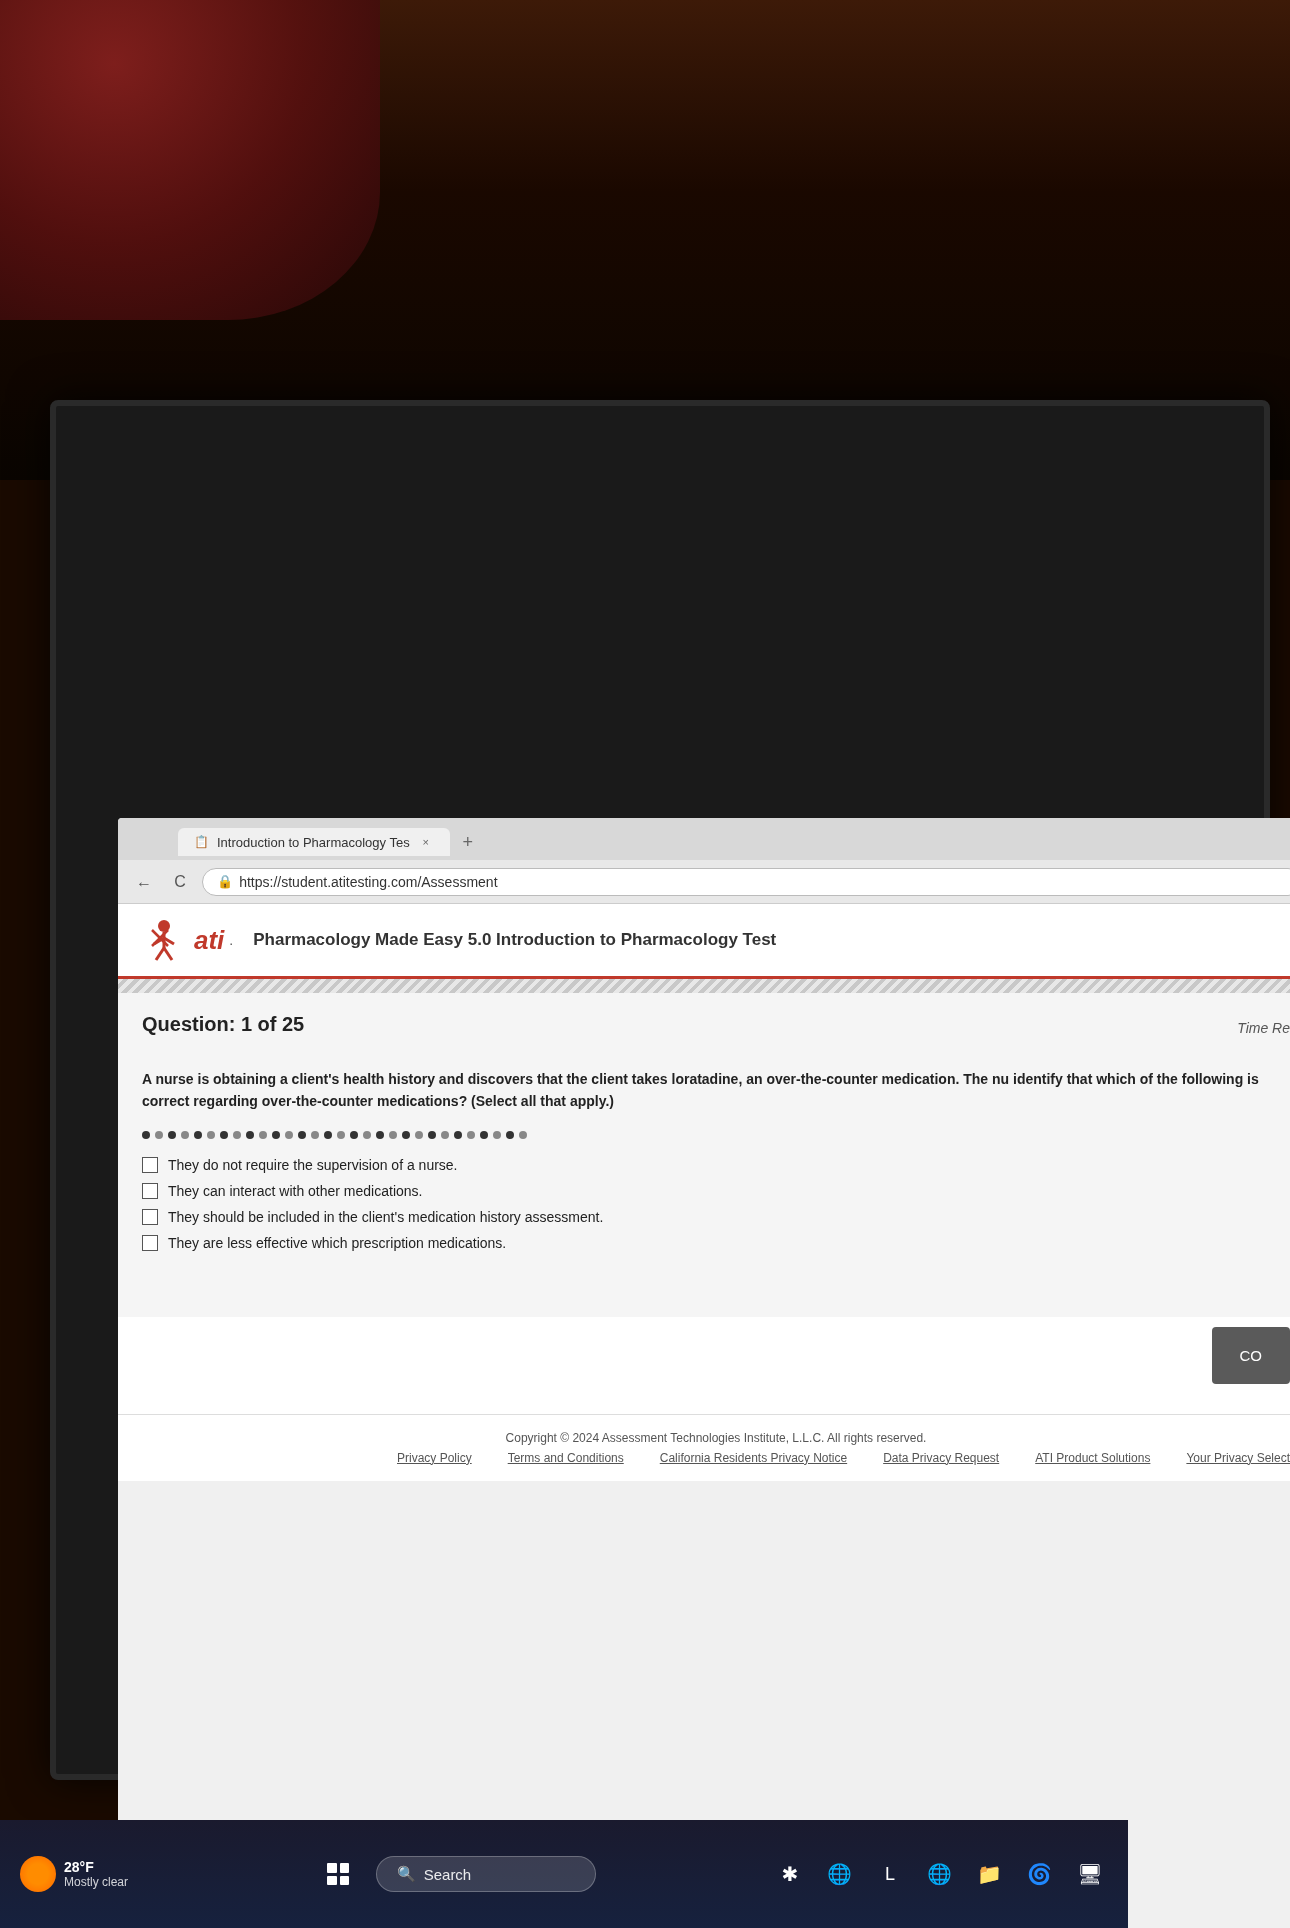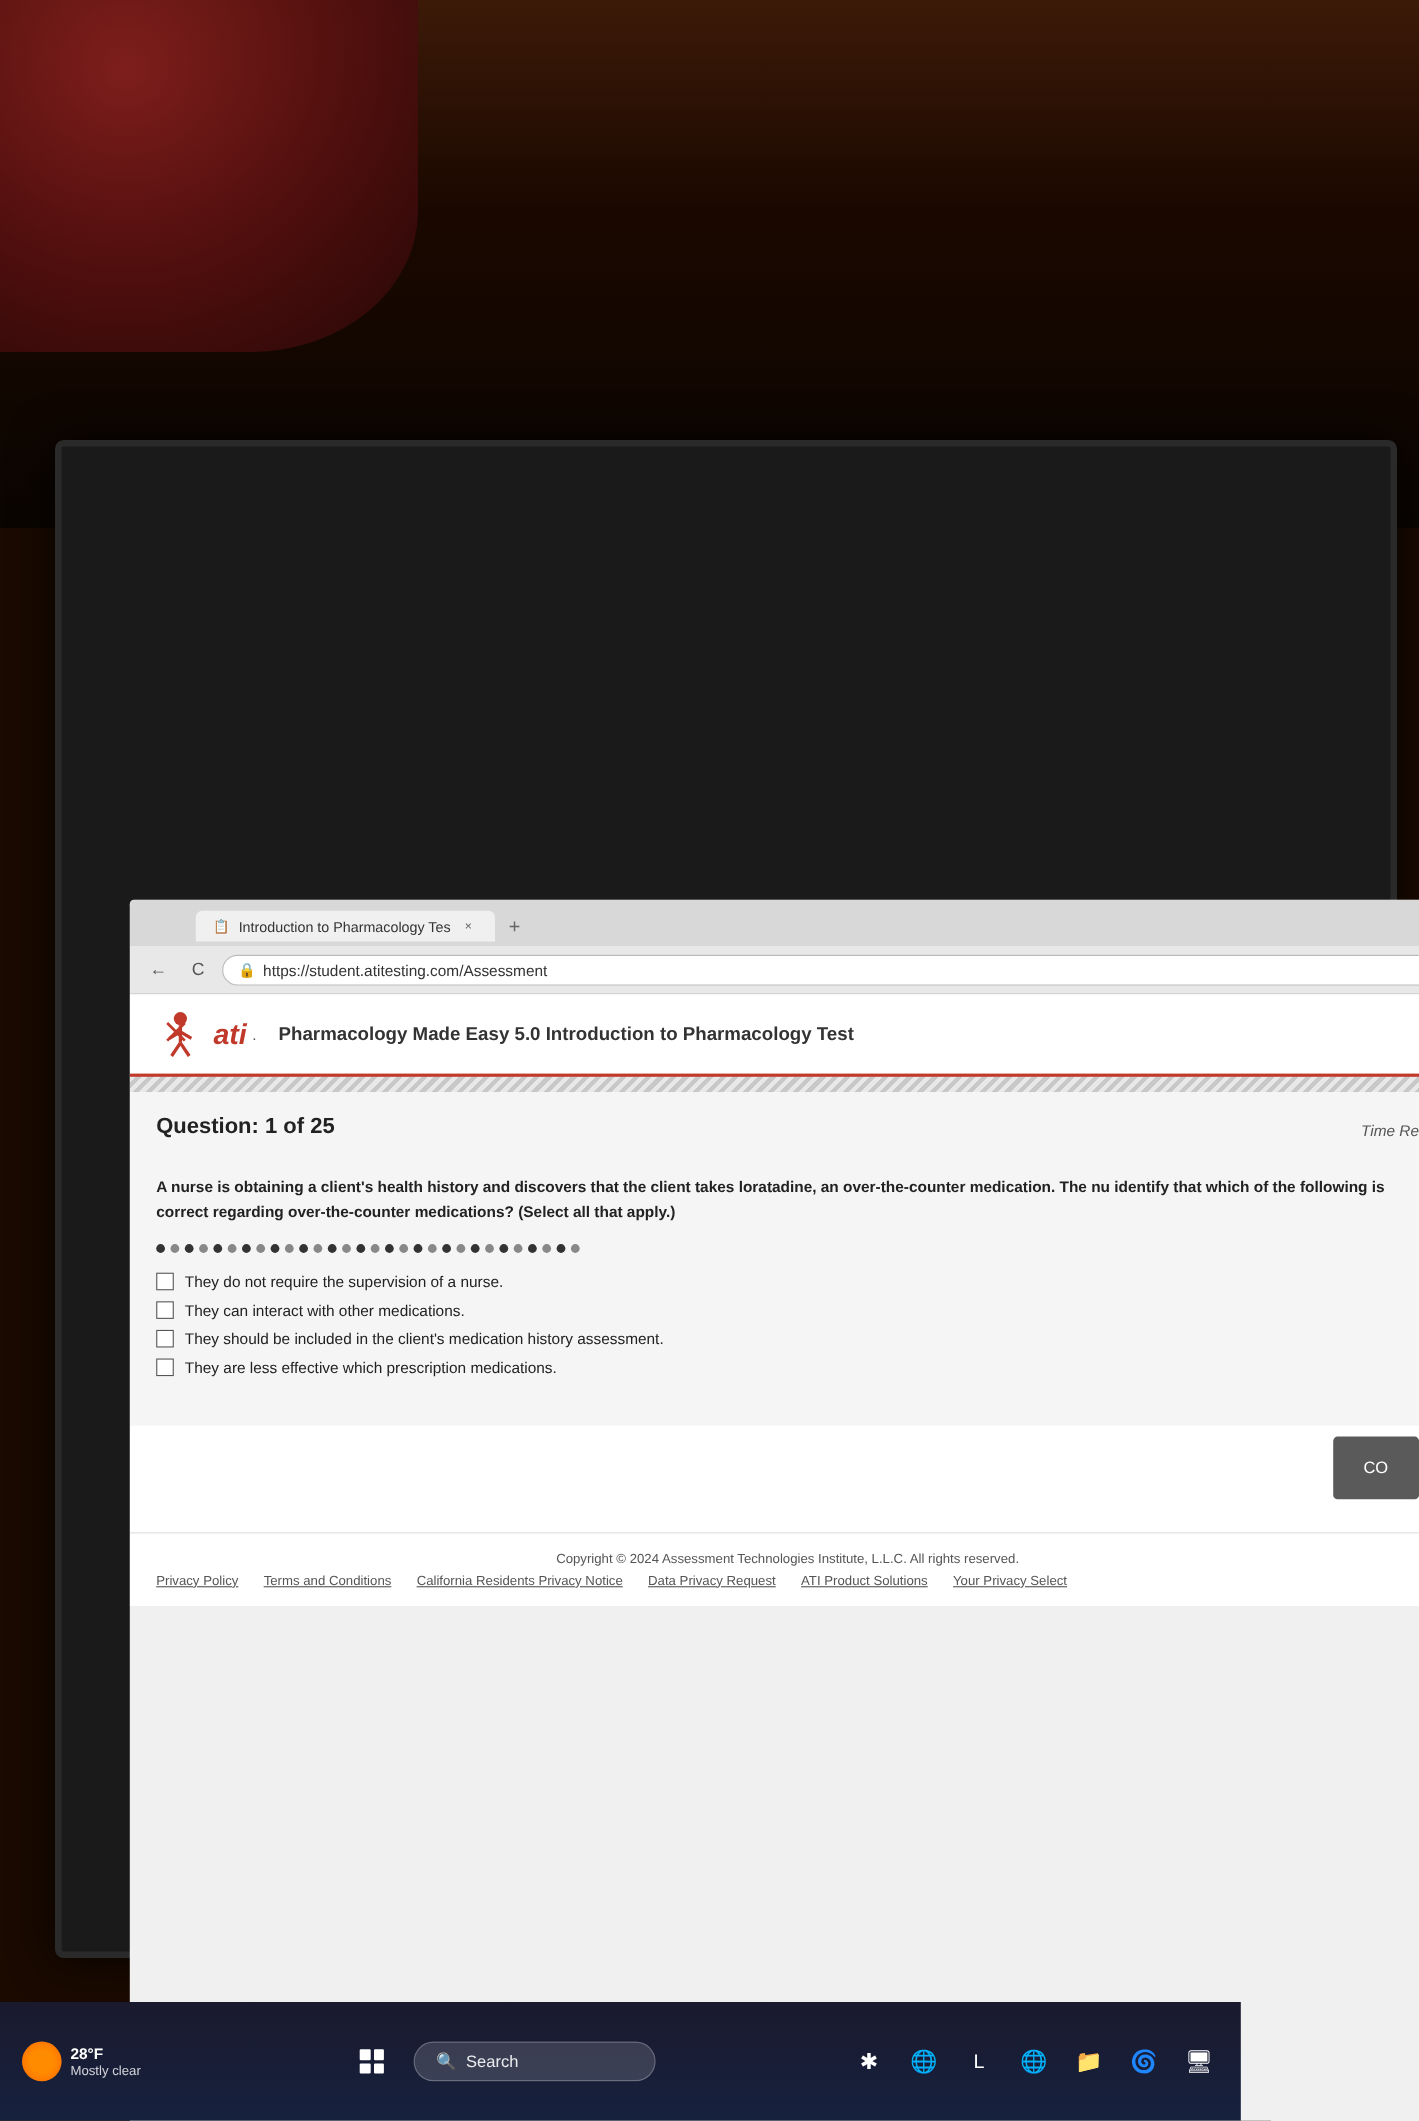--- a/index.html
+++ b/index.html
@@ -259,21 +259,21 @@
       flex-shrink: 0;
     }
 
     .dot-sep-item.dark { background: #333; }
 
     
     .answer-choices {
       display: flex;
       flex-direction: column;
       gap: 10px;
-      margin-bottom: 25px;
+      margin-bottom: 46px;
     }
 
     .answer-choice {
       display: flex;
       align-items: center;
       gap: 10px;
       font-size: 14px;
       color: #222;
       cursor: pointer;
     }
@@ -308,22 +308,22 @@
       background: #fff;
       padding: 16px 24px;
       text-align: center;
       font-size: 12px;
       color: #555;
       border-top: 1px solid #ddd;
     }
 
     .footer-links {
       display: flex;
-      justify-content: flex-start;
-      gap: 23px;
+      justify-content: flex-end;
+      gap: 36px;
       flex-wrap: wrap;
       margin-top: 6px;
     }
 
     .footer-link {
       color: #555;
       text-decoration: underline;
       font-size: 12px;
       cursor: pointer;
     }

